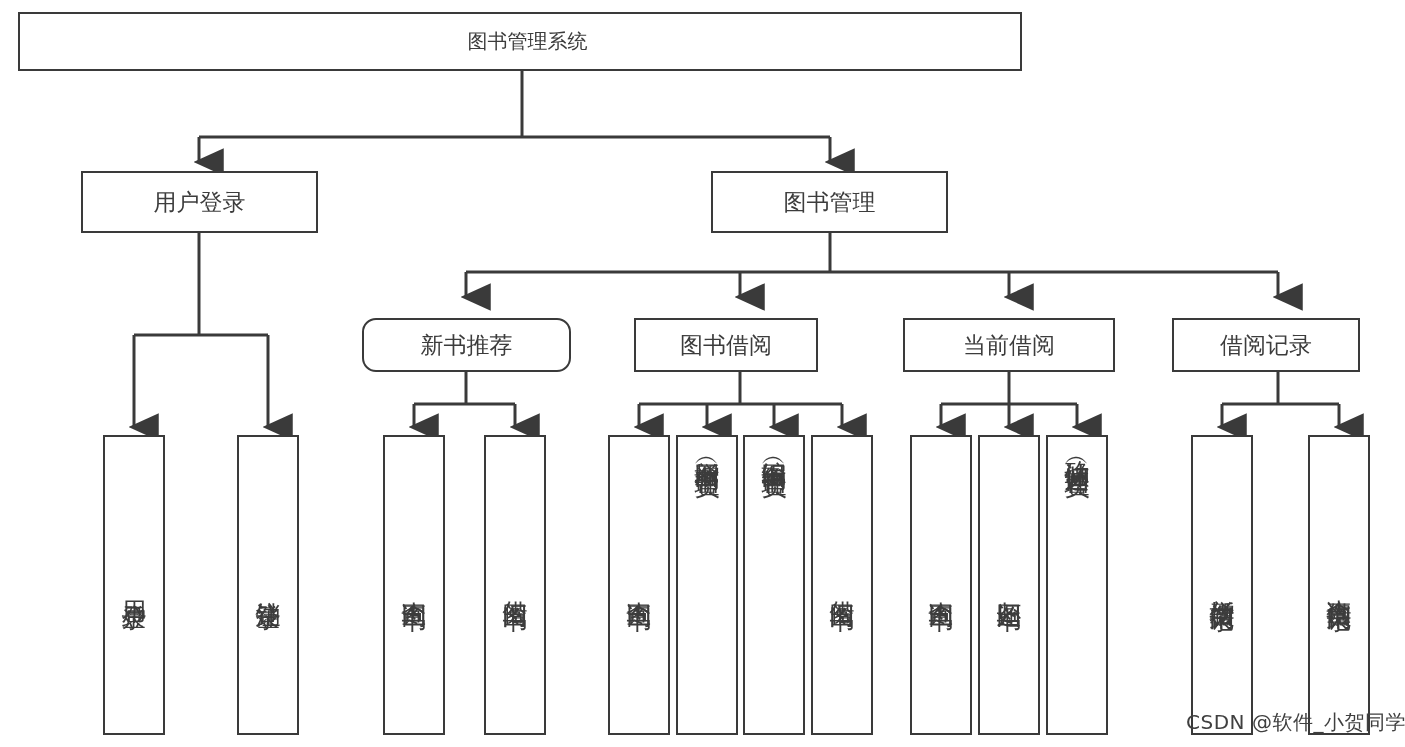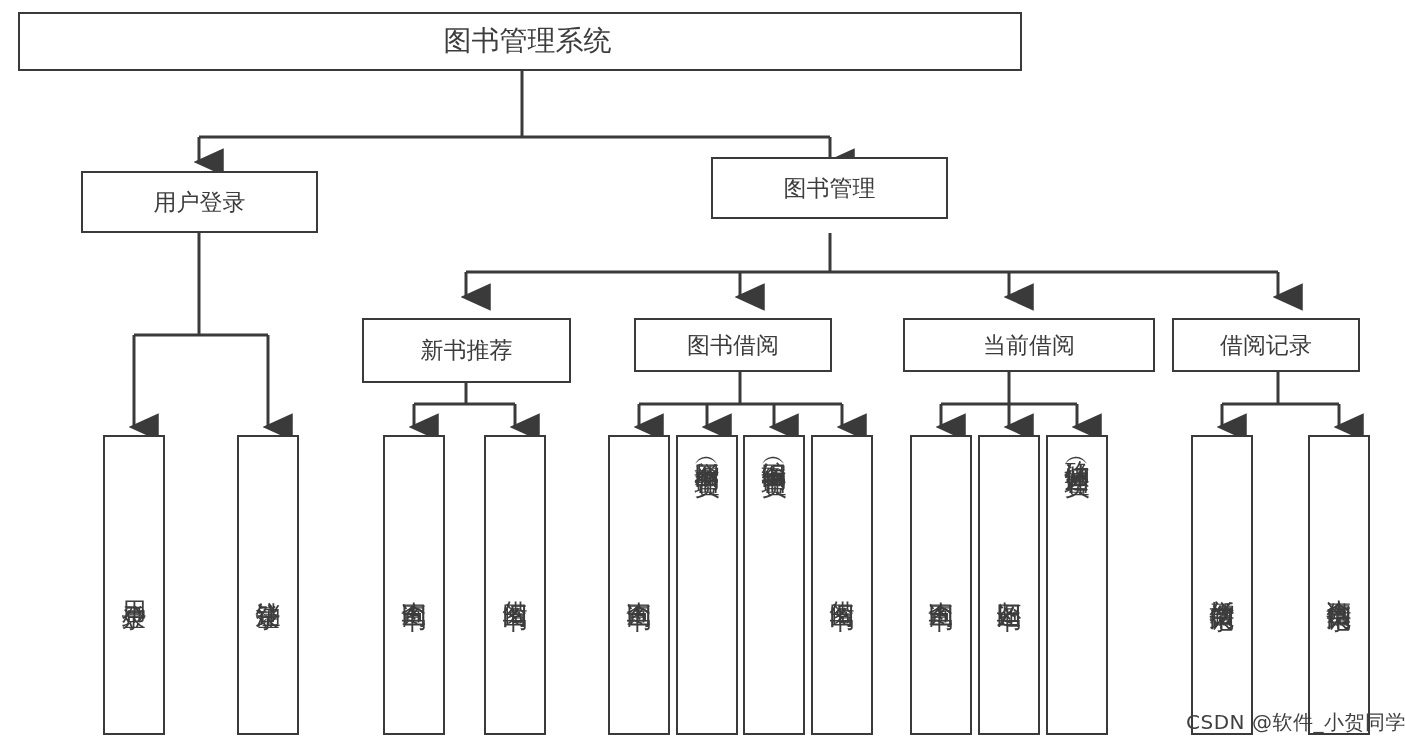--- a/index.html
+++ b/index.html
@@ -40,21 +40,21 @@
     text-align: center;
     line-height: 1.0;
     letter-spacing: 0px;
   }
   
   .node.horiz .lbl {
     font-size: 23px;
     line-height: 1.15;
     white-space: nowrap;
   }
-  .node.root .lbl { font-size: 28px; margin-left: 15px; }
+  .node.root .lbl { font-size: 20px; margin-left: 15px; }
   
   .node.vert {
     align-items: flex-start;
     justify-content: center;
     padding-top: 4px;
   }
   .node.vert .lbl {
     writing-mode: vertical-rl;
     text-orientation: upright;
     font-size: 25px;
@@ -132,31 +132,31 @@
     </g>
   </svg>
 
   <div class="node horiz root" style="left:18px; top:12px; width:1004px; height:59px;">
     <span class="lbl">图书管理系统</span>
   </div>
 
   <div class="node horiz" style="left:81px; top:171px; width:237px; height:62px;">
     <span class="lbl">用户登录</span>
   </div>
-  <div class="node horiz" style="left:711px; top:157px; width:237px; height:62px;">
+  <div class="node horiz" style="left:711px; top:171px; width:237px; height:62px;">
     <span class="lbl">图书管理</span>
   </div>
 
-  <div class="node horiz" style="left:362px; top:318px; width:209px; height:65px;">
+  <div class="node horiz" style="left:362px; top:318px; width:209px; height:54px;border-radius:14px;">
     <span class="lbl">新书推荐</span>
   </div>
-  <div class="node horiz" style="left:634px; top:318px; width:198px; height:54px;">
+  <div class="node horiz" style="left:634px; top:318px; width:184px; height:54px;">
     <span class="lbl">图书借阅</span>
   </div>
-  <div class="node horiz" style="left:903px; top:318px; width:252px; height:54px;">
+  <div class="node horiz" style="left:903px; top:318px; width:212px; height:54px;">
     <span class="lbl">当前借阅</span>
   </div>
   <div class="node horiz" style="left:1172px; top:318px; width:188px; height:54px;">
     <span class="lbl">借阅记录</span>
   </div>
 
   <div class="node vert centered" style="left:103px; top:435px; width:62px; height:300px;">
     <span class="lbl">用户登录</span>
   </div>
   <div class="node vert centered" style="left:237px; top:435px; width:62px; height:300px;">

